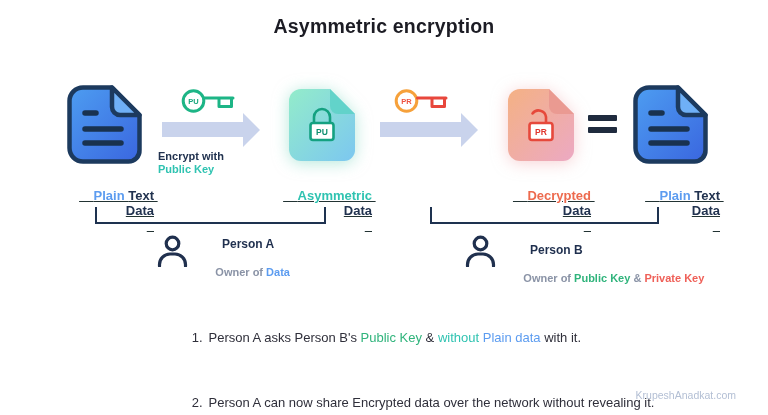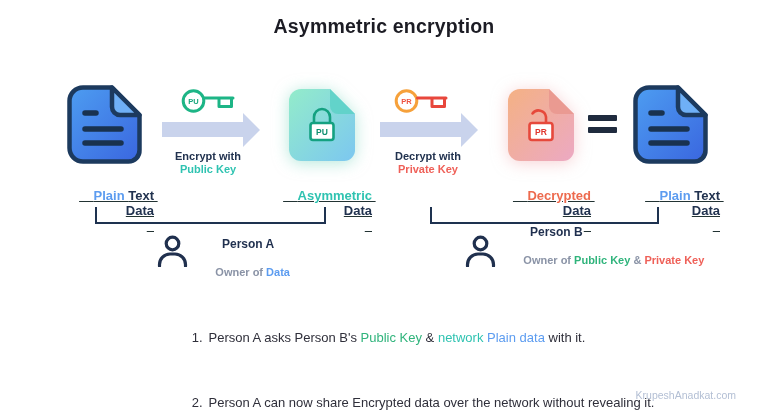--- a/index.html
+++ b/index.html
@@ -17,21 +17,21 @@
   .c-green{color:#30b47c;}
   .c-teal{color:#2fc3b1;}
   .c-red{color:#ef6058;}
   .c-orange{color:#ed6a4e;}
   .c-dark{color:#2f2f3a;}
   .c-gray{color:#8a93a6;}
   
   .arrow-body{top:122px;width:81px;height:15px;background:#c9d3ec;}
   .arrow-head{top:113px;width:0;height:0;border-top:17px solid transparent;border-bottom:17px solid transparent;border-left:17px solid #c9d3ec;}
   
-  .arrow-caption{top:150px;width:100px;text-align:center;font-size:11px;font-weight:700;line-height:13px;}
+  .arrow-caption{top:150px;width:100px;text-align:left;font-size:11px;font-weight:700;line-height:13px;}
   
   .eq-bar{width:29px;height:5.5px;background:#1f2b3e;border-radius:1px;}
   
   .bracket{top:207px;height:15px;border-left:2.5px solid #1e3250;border-right:2.5px solid #1e3250;border-bottom:2.5px solid #1e3250;}
   
   .person-name{font-size:12px;font-weight:700;color:#1f2f4e;padding-left:25px;}
   .person-sub{font-size:11px;margin-top:3px;white-space:pre-wrap;font-weight:bold;}
   
   #steps{left:170px;top:306px;font-size:13px;line-height:21.4px;color:#2f2f3a;}
   .step{white-space:pre-wrap;}
@@ -106,24 +106,20 @@
     <svg width="56" height="30" viewBox="0 0 56 30">
       <circle cx="12.5" cy="15" r="10.3" fill="#ffffff" stroke="#f6a13b" stroke-width="3"></circle>
       <text x="12.5" y="18" text-anchor="middle" font-size="7.5" font-weight="700" fill="#ee5240">PR</text>
       <path d="M23.5,12 H52" stroke="#e8473c" stroke-width="3" stroke-linecap="round"></path>
       <path d="M38,12 V20.5 H50.5 V12" fill="none" stroke="#e8473c" stroke-width="3" stroke-linejoin="round"></path>
     </svg>
   </div>
 
   <div class="abs arrow-body" style="left:380px;"></div>
   <div class="abs arrow-head" style="left:461px;"></div>
-  <div class="abs arrow-caption" style="left:378px;">
-    <div class="c-navy">Decrypt with</div>
-    <div class="c-red">Private Key</div>
-  </div>
 
   <div class="abs glow-pink" style="left:506px;top:87px;">
     <svg width="70" height="77" viewBox="0 0 70 77">
       <defs>
         <linearGradient id="gP1" x1="0" y1="0" x2="1" y2="1">
           <stop offset="0" stop-color="#f4b184"></stop>
             <stop offset="1" stop-color="#eca9c3"></stop>
         </linearGradient>
       </defs>
       <path d="M14,2 H43 L68,27 V63 A11,11 0 0 1 57,74 H14 A12,12 0 0 1 2,62 V14 A12,12 0 0 1 14,2 Z" fill="url(#gP1)"></path>
@@ -174,30 +170,30 @@
       <span class="c-gray">Owner of </span><span class="c-blue">Data</span>
     </div>
   </div>
 
   <div class="abs" style="left:464px;top:235px;">
     <svg width="33" height="32" viewBox="0 0 33 32">
       <circle cx="16.5" cy="8.5" r="6.3" fill="none" stroke="#20304e" stroke-width="3.2"></circle>
       <path d="M3.5,31 V29.5 A10.5,10.5 0 0 1 14,19 H19 A10.5,10.5 0 0 1 29.5,29.5 V31" fill="none" stroke="#20304e" stroke-width="3.2" stroke-linecap="round"></path>
     </svg>
   </div>
-  <div class="abs" style="left:505px;top:225px;">
+  <div class="abs" style="left:505px;top:243px;">
     <div class="person-name">Person B</div>
     <div class="person-sub">
       <span class="c-gray">Owner of </span><span class="c-green">Public Key</span><span class="c-gray"> &amp; </span><span class="c-red">Private Key</span>
     </div>
   </div>
 
   <div id="steps" class="abs">
     <div class="step">
-      <span class="num c-dark">1.</span><span class="c-dark">Person A asks Person B's </span><span class="c-green">Public Key</span><span class="c-dark"> &amp; </span><span class="c-teal">network </span><span class="c-blue">Plain data</span><span class="c-dark"> with it.</span>
+      <span class="num c-dark">1.</span><span class="c-dark">Person A asks Person B's </span><span class="c-green">Public Key</span><span class="c-dark"> &amp; </span><span class="c-teal">without </span><span class="c-blue">Plain data</span><span class="c-dark"> with it.</span>
     </div>
     <div class="step">
       <span class="num c-dark">2.</span><span class="c-dark">Person A can now share Encrypted data over the network without revealing it.</span>
     </div>
 
   </div>
 
   <div id="watermark" class="abs">KrupeshAnadkat.com</div>
 
 </div>

